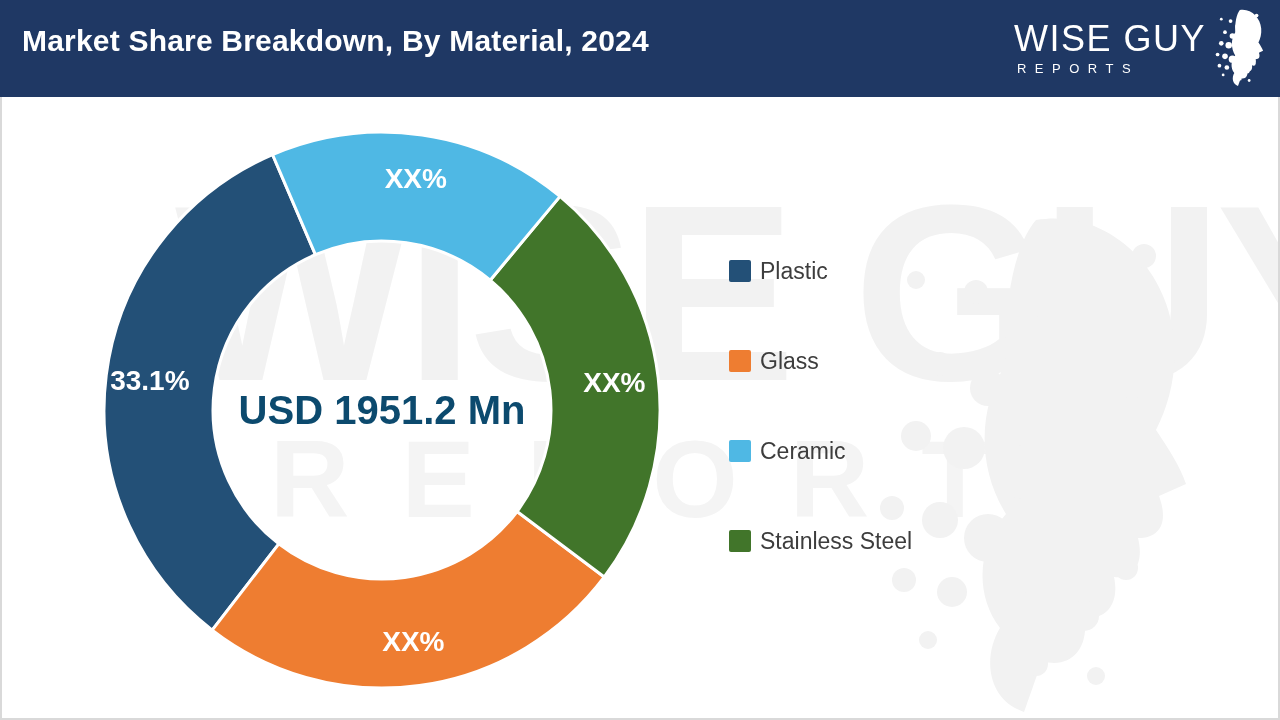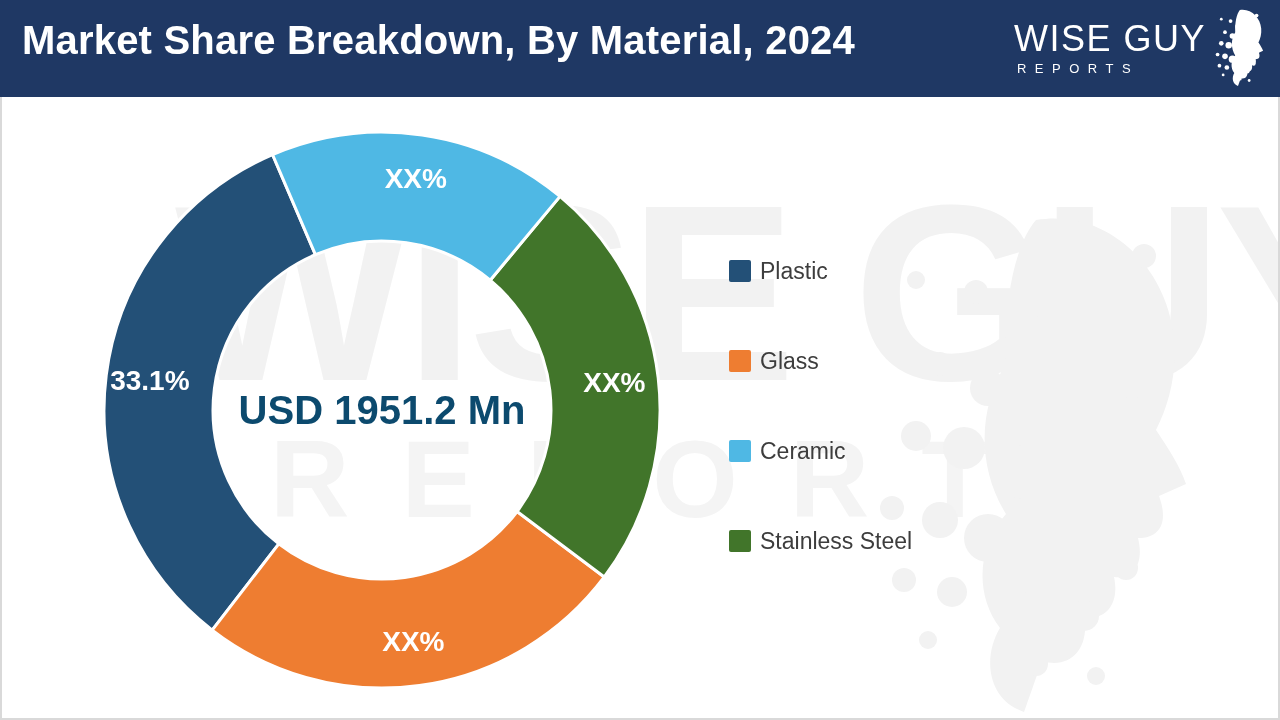--- a/index.html
+++ b/index.html
@@ -9,21 +9,21 @@
   }
   .page-border{
     position:absolute;inset:0;border:2px solid #D9D9D9;z-index:5;pointer-events:none;
   }
   
   header{
     position:absolute;left:0;top:0;width:1280px;height:97px;background:#1F3864;z-index:6;
   }
   .page-title{
     position:absolute;left:22px;top:0;height:81px;display:flex;align-items:center;
-    color:#ffffff;font-size:40px;font-weight:700;letter-spacing:.2px;white-space:nowrap;
+    color:#ffffff;font-size:30px;font-weight:700;letter-spacing:.2px;white-space:nowrap;
   }
   .logo{
     position:absolute;right:16px;top:8px;display:flex;align-items:center;gap:6px;color:#fff;
   }
   .logo-textcol{display:flex;flex-direction:column;align-items:flex-start;}
   .logo-line1{font-size:36px;font-weight:400;letter-spacing:1.5px;line-height:1.05;}
   .logo-line2{font-size:13px;font-weight:400;letter-spacing:8.5px;margin-top:3px;padding-left:3px;}
   svg.logo-face{display:block;}
   svg.logo-face use{fill:#ffffff;}
   

